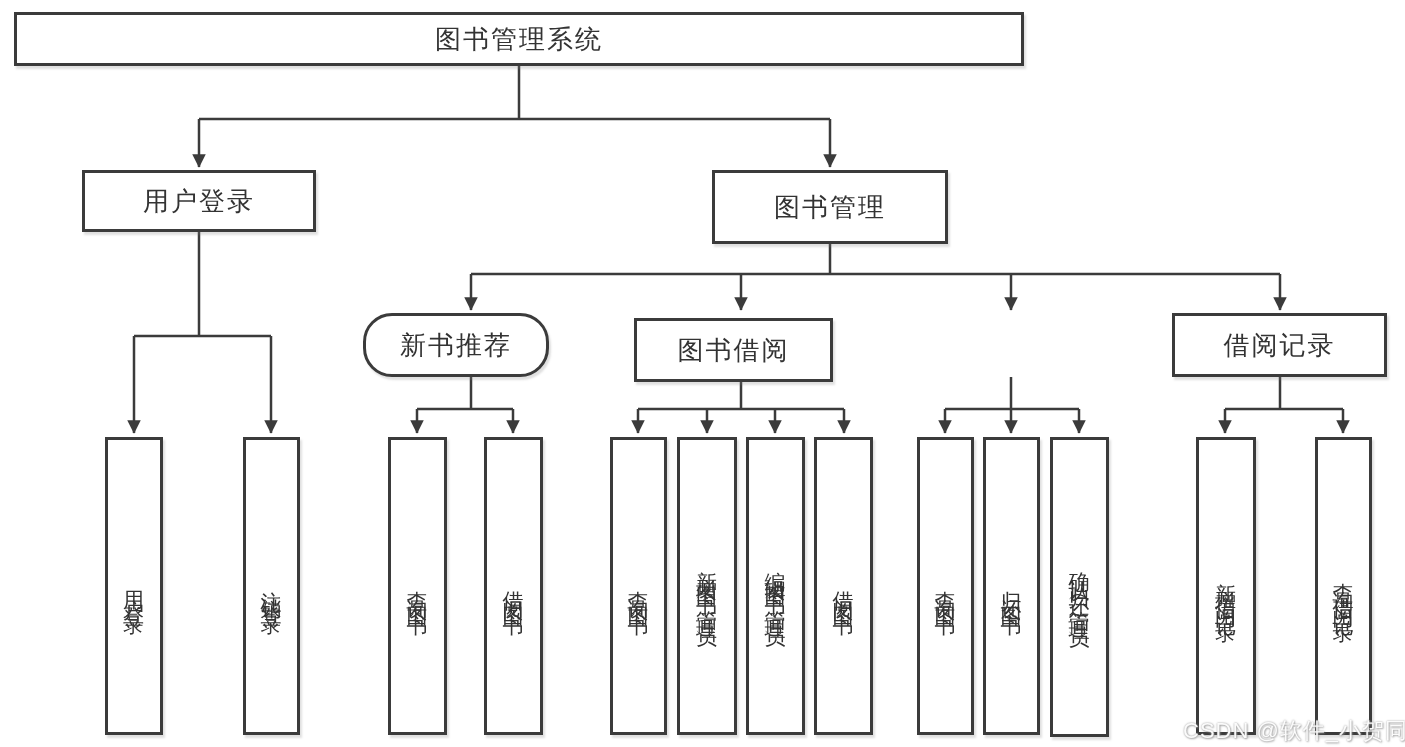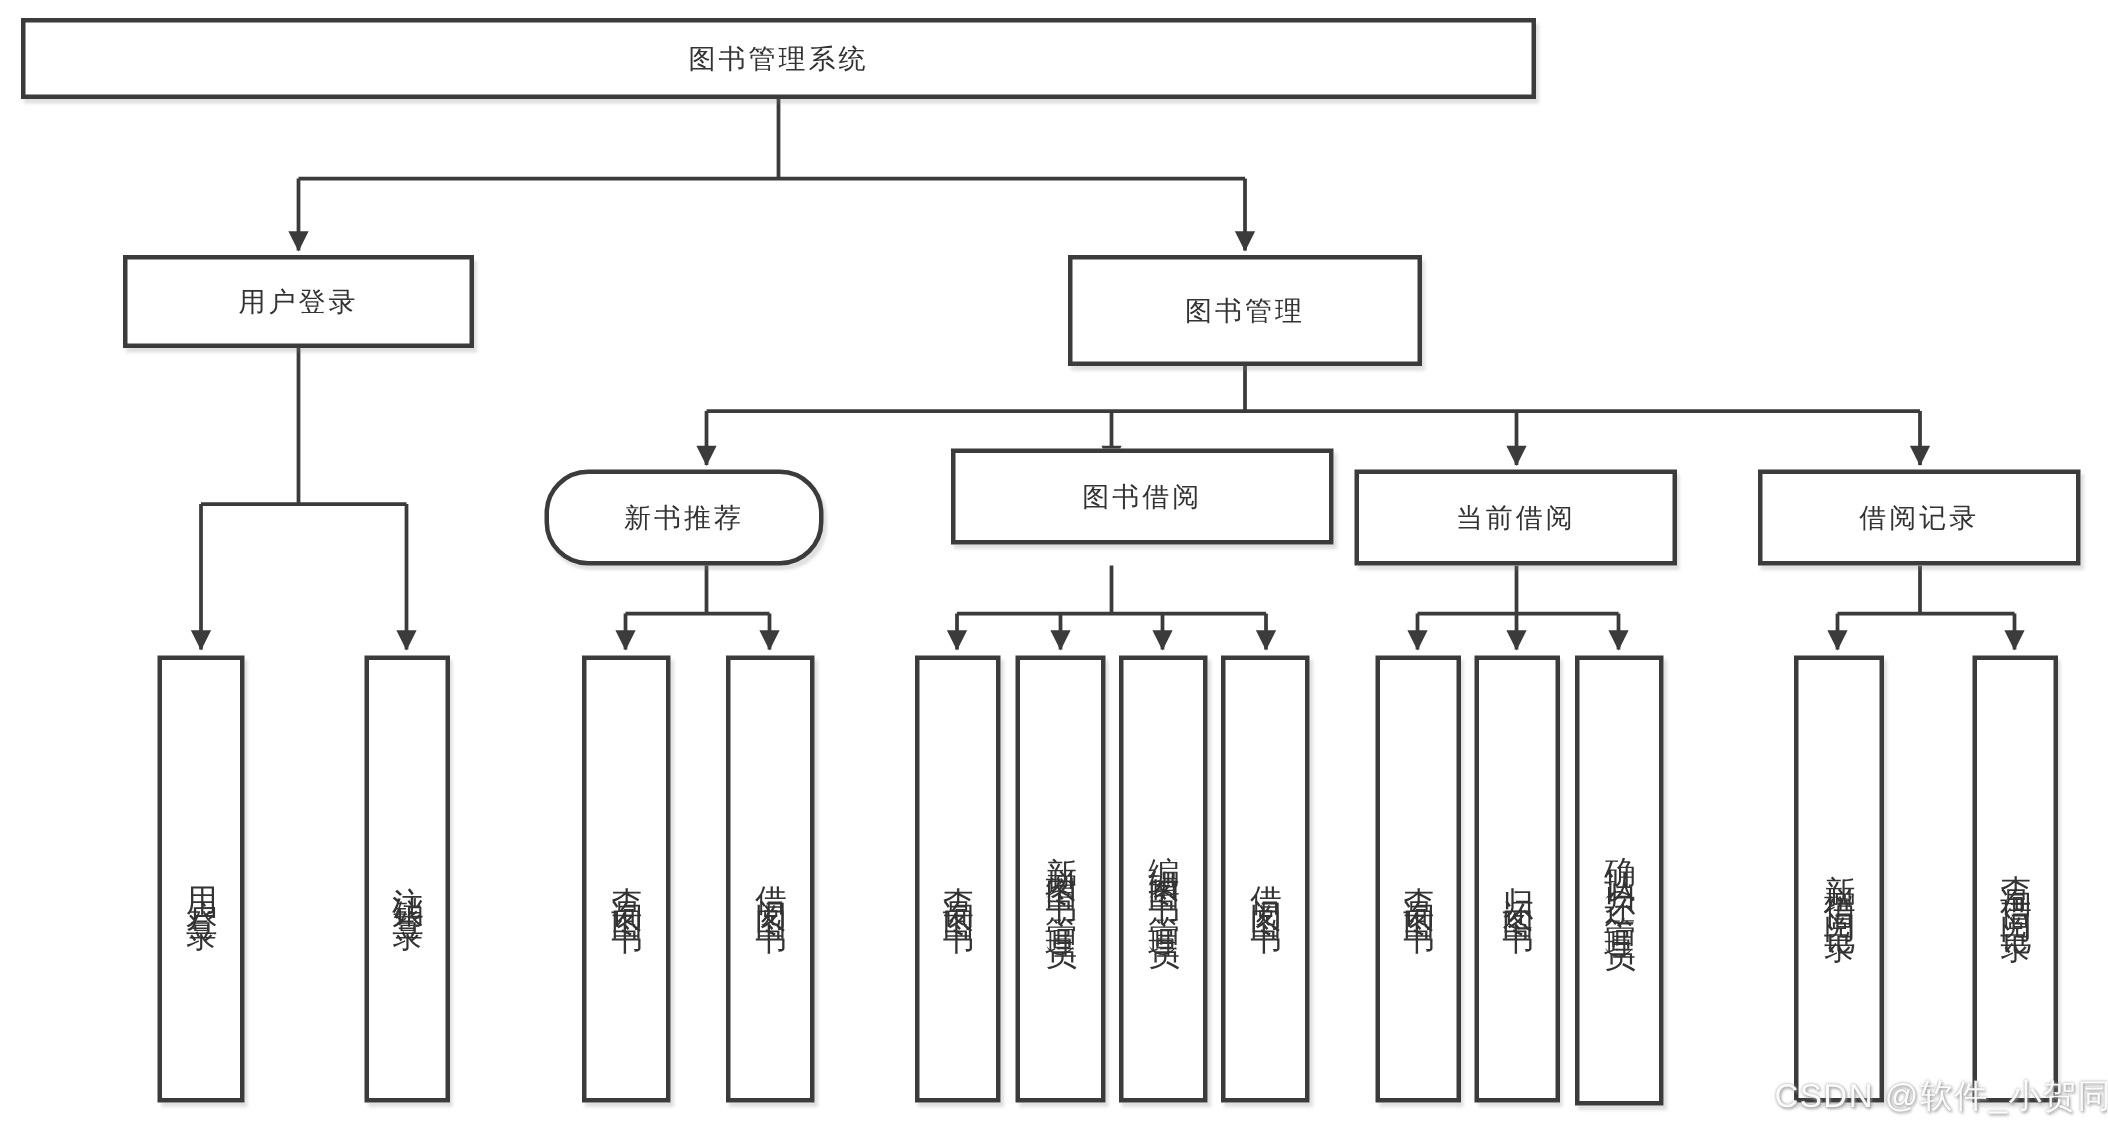--- a/index.html
+++ b/index.html
@@ -20,21 +20,21 @@
     left: 0; top: 0;
     width: 1405px; height: 747px;
   }
   .box {
     position: absolute;
     border: 3px solid #3b3b3b;
     background: #ffffff;
     display: flex;
     align-items: center;
     justify-content: center;
-    font-size: 18px;
+    font-size: 26px;
     color: #333333;
     letter-spacing: 2px;
     box-shadow: 2px 3px 2px rgba(130,130,130,0.25);
     white-space: nowrap;
   }
   .box.v {
     writing-mode: vertical-rl;
     text-orientation: mixed;
     font-size: 21px;
     letter-spacing: 8px;
@@ -101,22 +101,21 @@
       <path d="M1343,409 V433" marker-end="url(#arrow)"></path>
     </g>
   </svg>
 
   <div class="box" style="left:14px; top:12px; width:1010px; height:54px;">图书管理系统</div>
 
   <div class="box" style="left:82px; top:170px; width:234px; height:62px;">用户登录</div>
   <div class="box" style="left:712px; top:170px; width:236px; height:74px;">图书管理</div>
 
   <div class="box" style="left:363px; top:313px; width:186px; height:64px;border-radius:29px;">新书推荐</div>
-  <div class="box" style="left:634px; top:299px; width:255px; height:64px;">图书借阅</div>
-  <div class="box" style="left:903px; top:313px; width:215px; height:64px;">当前借阅</div>
+  <div class="box" style="left:634px; top:318px; width:199px; height:64px;">图书借阅</div>
   <div class="box" style="left:1172px; top:313px; width:215px; height:64px;">借阅记录</div>
 
   <div class="box v" style="left:105px; top:437px; width:58px; height:298px;">用户登录</div>
   <div class="box v" style="left:243px; top:437px; width:57px; height:298px;">注销登录</div>
 
   <div class="box v" style="left:388px; top:437px; width:59px; height:298px;">查询图书</div>
   <div class="box v" style="left:484px; top:437px; width:59px; height:298px;">借阅图书</div>
 
   <div class="box v" style="left:610px; top:437px; width:57px; height:298px;">查询图书</div>
   <div class="box v" style="left:677px; top:437px; width:60px; height:298px;">新增图书（管理员）</div>

